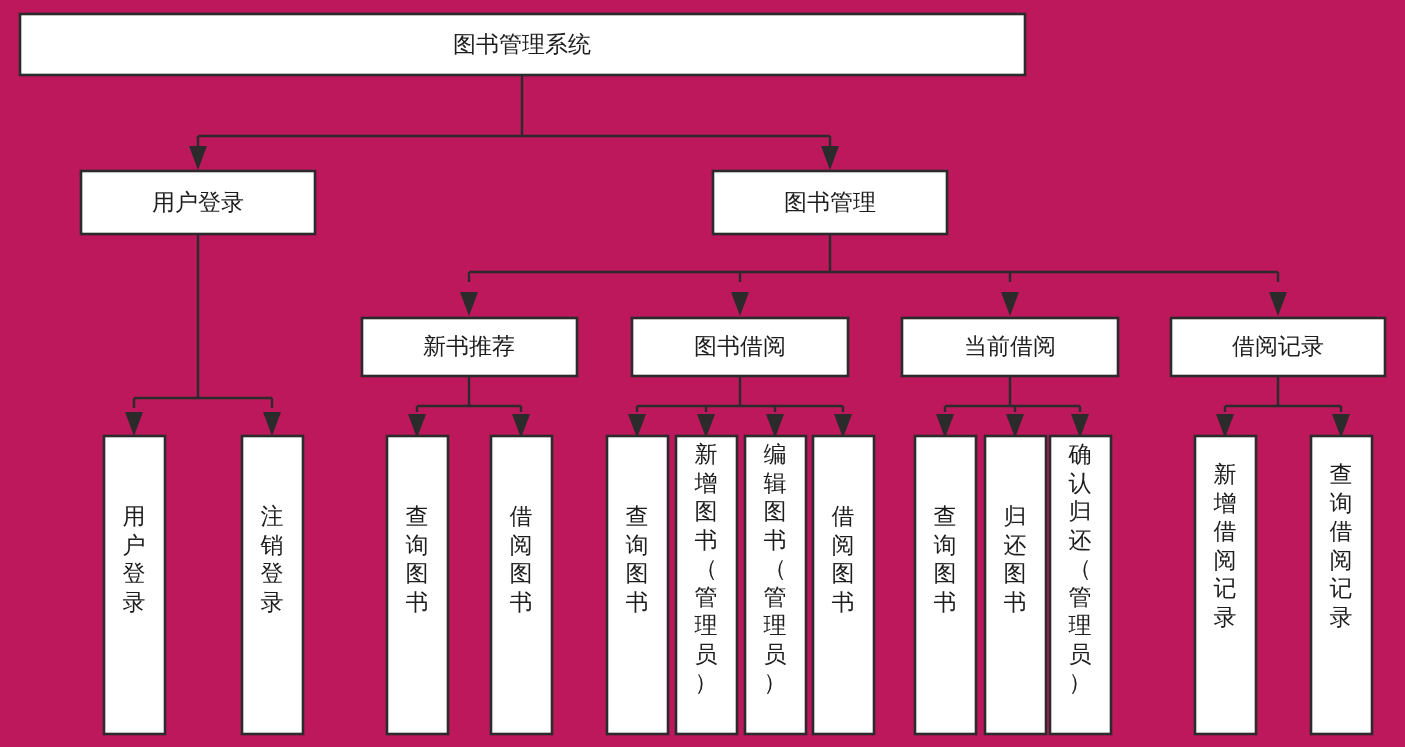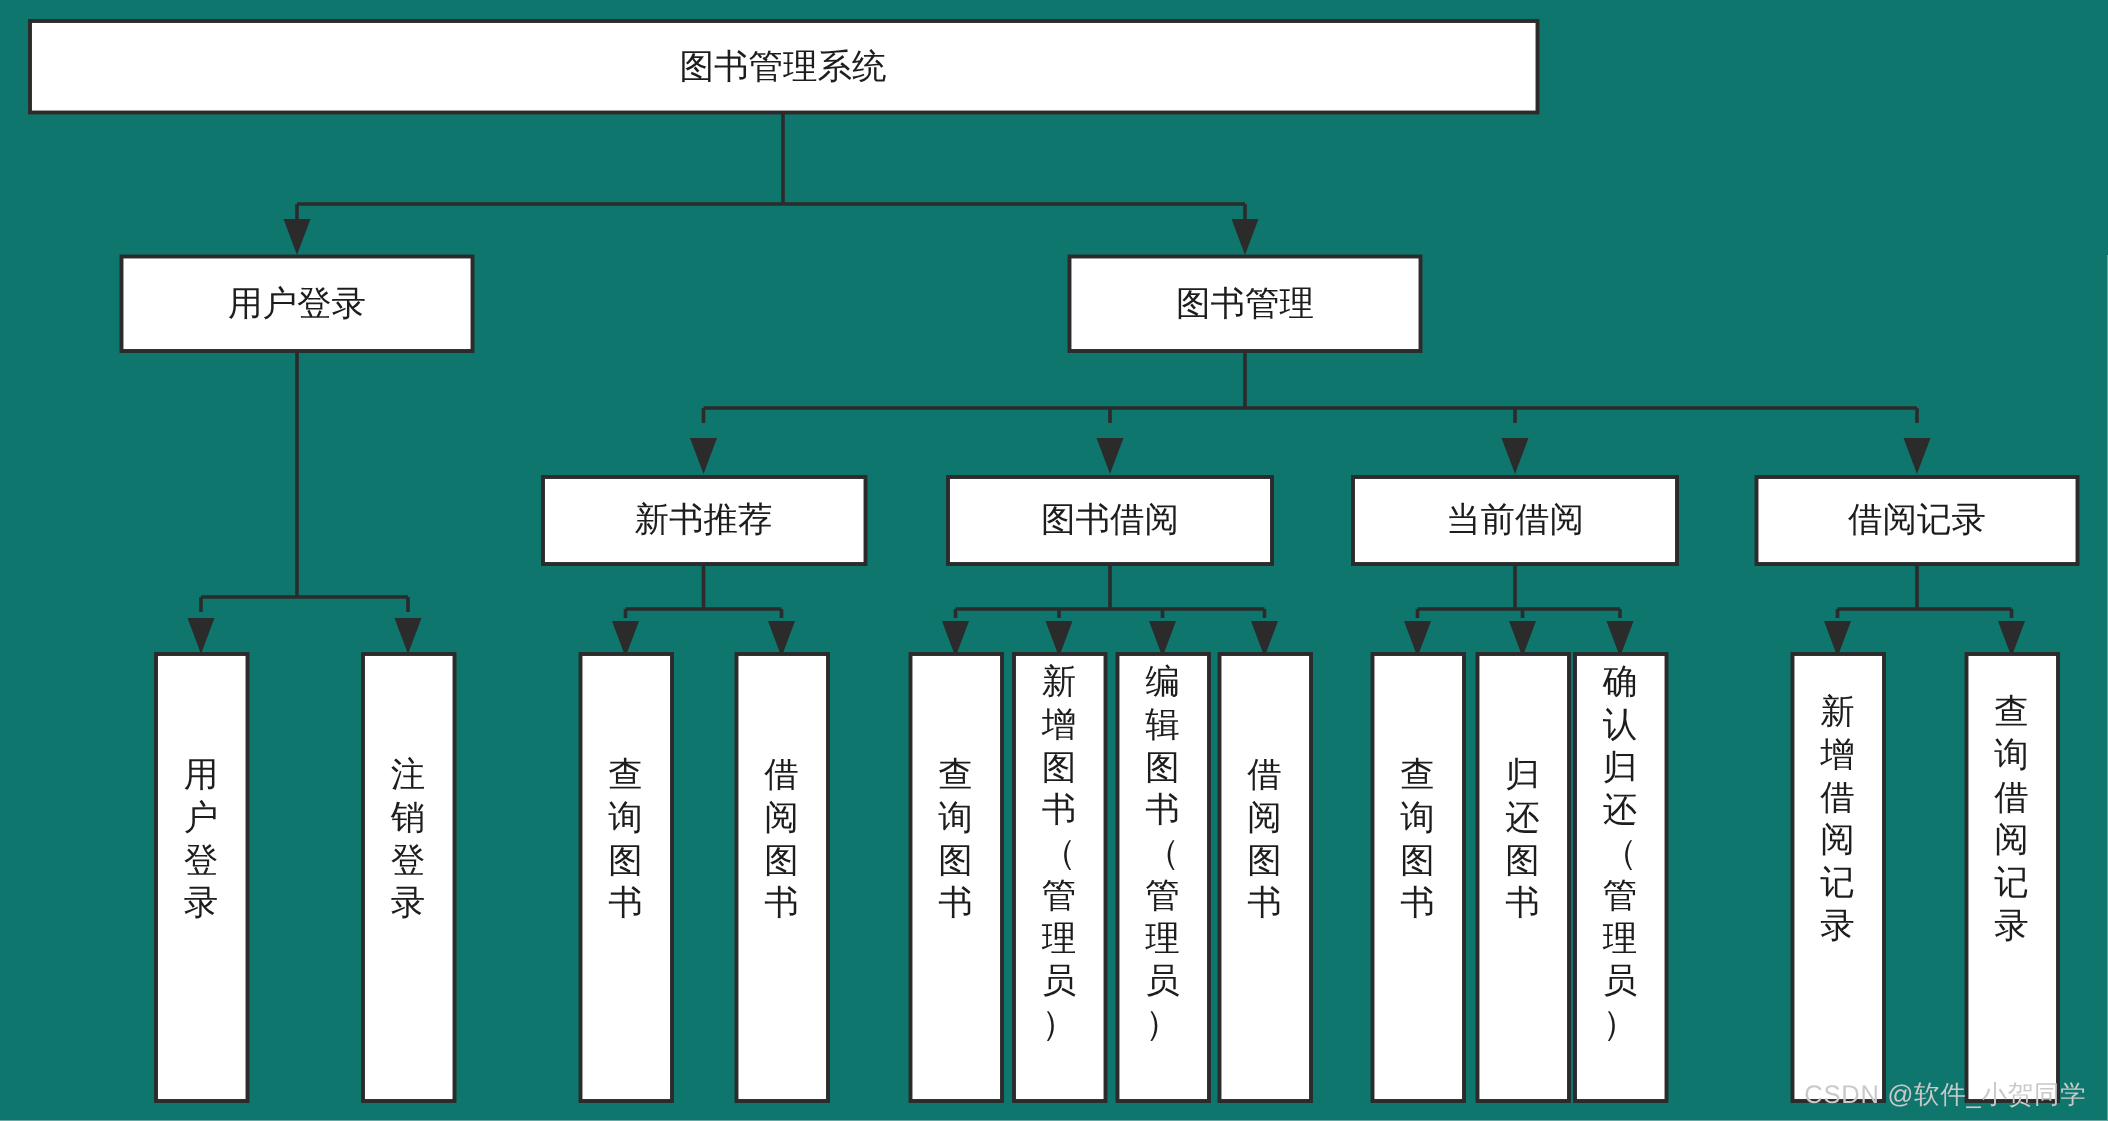--- a/index.html
+++ b/index.html
@@ -10,21 +10,21 @@
   body {
     width: 1405px;
     height: 747px;
     font-family: "Liberation Sans", "DejaVu Sans", sans-serif;
     overflow: hidden;
   }
   #diagram-root {
     position: relative;
     width: 1405px;
     height: 747px;
-    background: #0f766e;
+    background: #be185d;
   }
   svg.diagram-canvas {
     position: absolute;
     top: 0;
     left: 0;
     width: 1405px;
     height: 747px;
     display: block;
   }
   .node-rect {
@@ -248,14 +248,13 @@
       <text class="node-label-v" x="1225" y="482"><tspan x="1225" y="482">新</tspan><tspan x="1225" y="510.5">增</tspan><tspan x="1225" y="539">借</tspan><tspan x="1225" y="567.5">阅</tspan><tspan x="1225" y="596">记</tspan><tspan x="1225" y="624.5">录</tspan></text>
     </g>
 
     <g>
       <rect class="node-rect" x="1311" y="436" width="61" height="298"></rect>
       <text class="node-label-v" x="1341" y="482"><tspan x="1341" y="482">查</tspan><tspan x="1341" y="510.5">询</tspan><tspan x="1341" y="539">借</tspan><tspan x="1341" y="567.5">阅</tspan><tspan x="1341" y="596">记</tspan><tspan x="1341" y="624.5">录</tspan></text>
     </g>
 
   </svg>
 
-  <div class="watermark">CSDN @软件_小贺同学</div>
 </div>
 
 </body></html>

